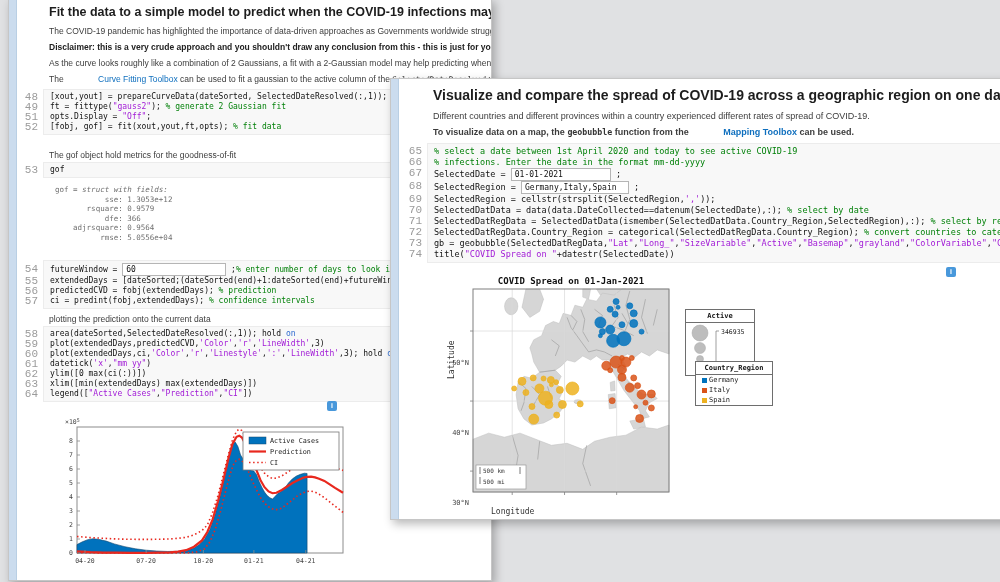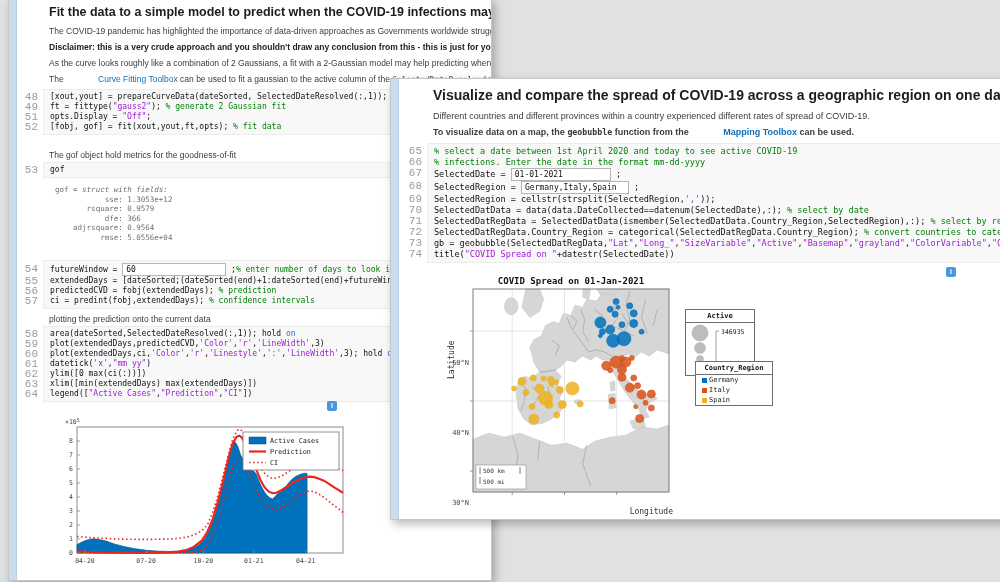--- a/index.html
+++ b/index.html
@@ -289,21 +289,21 @@
     <div id="map-labels">
         <div class="mtick ytickR" style="left: 8px; top: 248.021px;">50°N</div>
         <div class="mtick ytickR" style="left: 8px; top: 318.056px;">40°N</div>
         <div class="mtick ytickR" style="left: 8px; top: 388.091px;">30°N</div>
         <div class="mtick xtickR" style="left: 62.2px; top: 417px;">10°W</div>
         <div class="mtick xtickR" style="left: 114.532px; top: 417px;">0°</div>
         <div class="mtick xtickR" style="left: 166.668px; top: 417px;">10°E</div>
       </div>
 
     <div class="axlab" style="left:14px;top:300px;transform:rotate(-90deg);transform-origin:left top;">Latitude</div>
-    <div class="axlab" style="left:44px;top:428px;width:196px;text-align:right;">Longitude</div>
+    <div class="axlab" style="left:58px;top:428px;width:196px;text-align:left;">Longitude</div>
 
     <div class="leg" style="left:252px;top:210px;width:68px;margin-top:20px;">
       <div class="leg-title">Active</div>
       <svg id="size-leg-svg" width="66" height="52">
           <circle cx="14" cy="10" r="8" fill="#bdbdbd" stroke="#a8a8a8" stroke-width="0.5"></circle>
           <circle cx="14" cy="25" r="5.5" fill="#bdbdbd" stroke="#a8a8a8" stroke-width="0.5"></circle>
           <circle cx="14" cy="36" r="3.5" fill="#bdbdbd" stroke="#a8a8a8" stroke-width="0.5"></circle>
           <circle cx="14" cy="45" r="1.2" fill="#bdbdbd" stroke="#a8a8a8" stroke-width="0.5"></circle>
           <polyline points="33,8 30,8 30,46 33,46" fill="none" stroke="#777" stroke-width="0.7"></polyline>
           <text x="35" y="11" font-size="6.5" font-family="DejaVu Sans Mono,monospace" fill="#222">346935</text>

